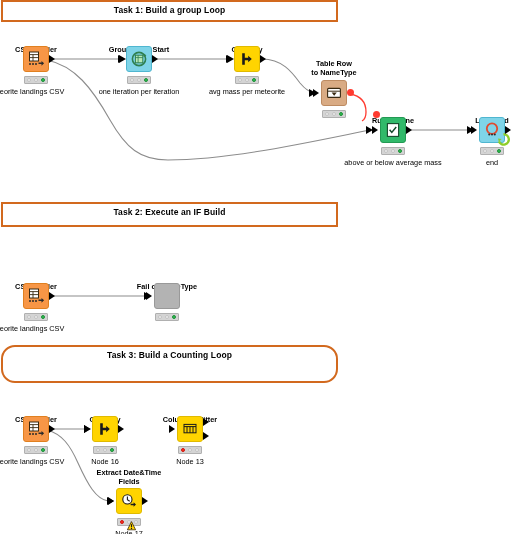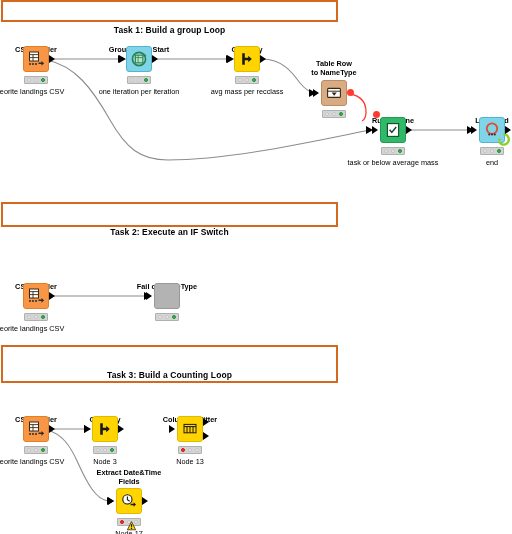--- a/index.html
+++ b/index.html
@@ -15,21 +15,21 @@
   .annot{
     position:absolute;
     border:2px solid #d2691e;
     background:#ffffff;
     box-sizing:border-box;
     text-align:center;
     color:#000;
   }
   .annot .a-title{
     font-size:8.5px;font-weight:bold;line-height:11px;
-    padding-top:11px;letter-spacing:.1px;margin-top:12px;
+    padding-top:3px;letter-spacing:.1px;
   }
   .annot .a-body{
     font-size:8.5px;font-weight:normal;line-height:11px;
     padding:0 4px;
   }
 
   
   .node{position:absolute;width:44px;}
   .n-title{
     position:absolute;left:-22px;width:88px;
@@ -192,21 +192,21 @@
         <path d="M4.2 3.2 h2.6 v4.6 h3.4 v-2 l3.6 3.2 l-3.6 3.2 v-2 h-3.4 v4.6 h-2.6 z" fill="#1a1a1a"></path>
       </svg>
     </div>
     <div class="port in" style="top:9px;"></div>
     <div class="port out" style="top:9px;"></div>
     <div class="status">
       <span class="lamp off"></span>
       <span class="lamp off"></span>
       <span class="lamp green"></span>
     </div>
-    <div class="n-label">avg mass per recclass</div>
+    <div class="n-label">avg mass per meteorite</div>
   </div>
 
   <div class="node" style="left:312px;top:80px;">
     <div class="n-title" style="top:-20px;">Table Row
 to NameType</div>
     <div class="n-body tan">
       <svg width="18" height="18" viewBox="0 0 18 18">
         <rect x="2.6" y="4.4" width="12.8" height="9" rx="1" fill="#fff" stroke="#3a2a12" stroke-width="1.1"></rect>
         <line x1="2.6" y1="7.2" x2="15.4" y2="7.2" stroke="#3a2a12" stroke-width="1"></line>
         <path d="M6.6 8.6 l2.6 3.2 l2.6 -3.2 z" fill="#3a2a12"></path>
@@ -230,21 +230,21 @@
       </svg>
     </div>
     <div class="port in" style="top:9px;"></div>
     <div class="port flowin" style="top:-6px;"></div>
     <div class="port out" style="top:9px;"></div>
     <div class="status">
       <span class="lamp off"></span>
       <span class="lamp off"></span>
       <span class="lamp green"></span>
     </div>
-    <div class="n-label">task or below average mass</div>
+    <div class="n-label">above or below average mass</div>
   </div>
 
   <div class="node" style="left:470px;top:117px;">
     <div class="n-title">Loop End</div>
     <div class="n-body cyan">
       <svg width="18" height="18" viewBox="0 0 18 18">
         <circle cx="9" cy="7.6" r="5.2" fill="none" stroke="#e04a2f" stroke-width="1.8"></circle>
         <circle cx="6.2" cy="13.4" r="1" fill="#2b2b2b"></circle>
         <circle cx="9" cy="13.4" r="1" fill="#2b2b2b"></circle>
         <circle cx="11.8" cy="13.4" r="1" fill="#2b2b2b"></circle>
@@ -260,21 +260,21 @@
     <div class="port out" style="top:9px;"></div>
     <div class="status">
       <span class="lamp off"></span>
       <span class="lamp off"></span>
       <span class="lamp green"></span>
     </div>
     <div class="n-label">end</div>
   </div>
 
   <div class="annot" style="left:1px;top:202px;width:337px;height:25px;">
-    <div class="a-title">Task 2: Execute an IF Switch</div>
+    <div class="a-title">Task 2: Execute an IF Build</div>
   </div>
 
   <div class="node" style="left:14px;top:283px;">
     <div class="n-title">CSV Reader</div>
     <div class="n-body orange">
       <svg width="18" height="18" viewBox="0 0 18 18">
         <rect x="2.5" y="2" width="9" height="9" fill="#fff" stroke="#3a2a12" stroke-width="1"></rect>
         <line x1="2.5" y1="4.6" x2="11.5" y2="4.6" stroke="#3a2a12" stroke-width=".9"></line>
         <line x1="6" y1="4.6" x2="6" y2="11" stroke="#3a2a12" stroke-width=".9"></line>
         <line x1="2.5" y1="7.6" x2="11.5" y2="7.6" stroke="#3a2a12" stroke-width=".9"></line>
@@ -297,21 +297,21 @@
     <div class="n-title">Fail or NameType</div>
     <div class="n-body grey"></div>
     <div class="port in" style="top:9px;"></div>
     <div class="status">
       <span class="lamp off"></span>
       <span class="lamp off"></span>
       <span class="lamp green"></span>
     </div>
   </div>
 
-  <div class="annot" style="left:1px;top:345px;width:337px;height:38px;">
+  <div class="annot" style="left:1px;top:345px;width:337px;height:38px;border-radius:14px;">
     <div class="a-title">Task 3: Build a Counting Loop</div>
   </div>
 
   <div class="node" style="left:14px;top:416px;">
     <div class="n-title">CSV Reader</div>
     <div class="n-body orange">
       <svg width="18" height="18" viewBox="0 0 18 18">
         <rect x="2.5" y="2" width="9" height="9" fill="#fff" stroke="#3a2a12" stroke-width="1"></rect>
         <line x1="2.5" y1="4.6" x2="11.5" y2="4.6" stroke="#3a2a12" stroke-width=".9"></line>
         <line x1="6" y1="4.6" x2="6" y2="11" stroke="#3a2a12" stroke-width=".9"></line>
@@ -338,21 +338,21 @@
         <path d="M4.2 3.2 h2.6 v4.6 h3.4 v-2 l3.6 3.2 l-3.6 3.2 v-2 h-3.4 v4.6 h-2.6 z" fill="#1a1a1a"></path>
       </svg>
     </div>
     <div class="port in" style="top:9px;"></div>
     <div class="port out" style="top:9px;"></div>
     <div class="status">
       <span class="lamp off"></span>
       <span class="lamp off"></span>
       <span class="lamp green"></span>
     </div>
-    <div class="n-label">Node 3</div>
+    <div class="n-label">Node 16</div>
   </div>
 
   <div class="node" style="left:168px;top:416px;">
     <div class="n-title">Column Splitter</div>
     <div class="n-body yellow">
       <svg width="18" height="18" viewBox="0 0 18 18">
         <rect x="3" y="4.4" width="12" height="8.4" fill="none" stroke="#1a1a1a" stroke-width="1"></rect>
         <line x1="3" y1="6.6" x2="15" y2="6.6" stroke="#1a1a1a" stroke-width="1"></line>
         <line x1="6" y1="6.6" x2="6" y2="12.8" stroke="#1a1a1a" stroke-width="1"></line>
         <line x1="9" y1="6.6" x2="9" y2="12.8" stroke="#1a1a1a" stroke-width="1"></line>

